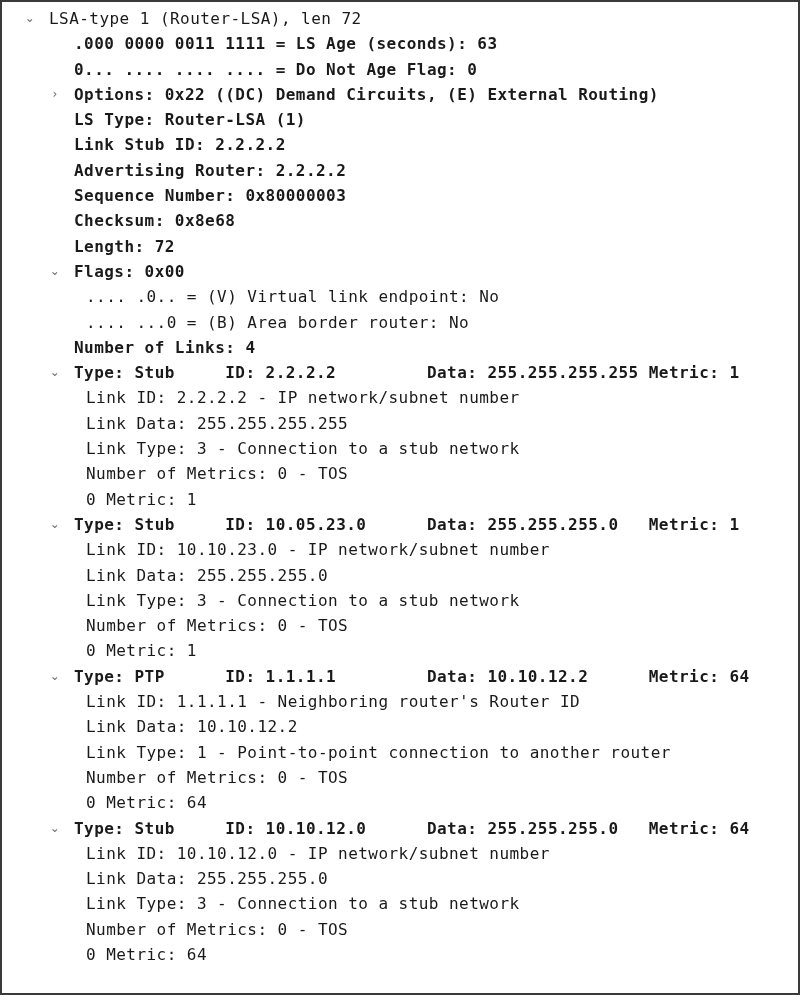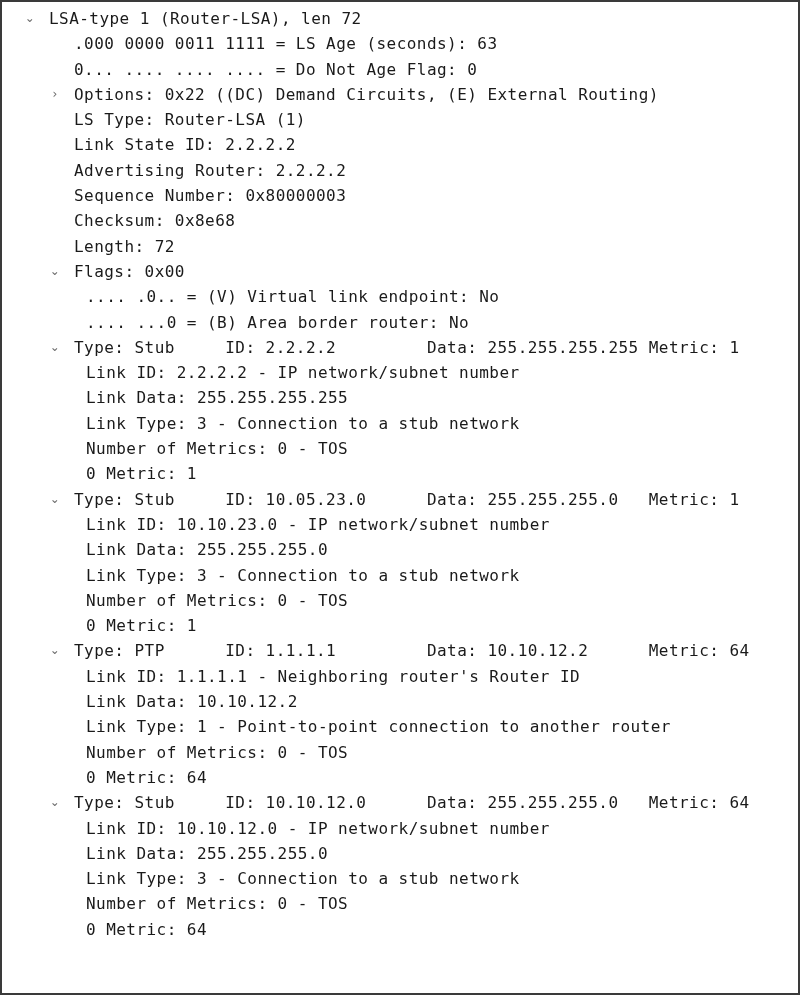--- a/index.html
+++ b/index.html
@@ -20,40 +20,41 @@
     white-space: pre;
     letter-spacing: 0.45px;
   }
   .row .tog {
     position: absolute; top: 0; width: 14px; height: 25.3px;
     display: flex; align-items: center; justify-content: center;
     color: #6d6d6d; font-size: 12px; font-family: "DejaVu Sans", sans-serif;
   }
   .row .txt { position: absolute; top: 0; }
   .l0 .tog { left: 21px; } .l0 .txt { left: 47px; text-align: right; }
-  .l1 .tog { left: 46px; } .l1 .txt { left: 72px; } .l2 .txt { left: 84px; }
+  .l1 .tog { left: 46px; } .l1 .txt { left: 72px; font-weight: bold; } .l2 .txt { left: 84px; }
 </style>
 </head>
 <body>
 
 <div class="frame">
   <div class="tree" id="tree">
       <div class="row l0"><span class="tog">⌄</span><span class="txt">LSA-type 1 (Router-LSA), len 72</span></div>
       <div class="row l1"><span class="txt">.000 0000 0011 1111 = LS Age (seconds): 63</span></div>
       <div class="row l1"><span class="txt">0... .... .... .... = Do Not Age Flag: 0</span></div>
       <div class="row l1"><span class="tog">›</span><span class="txt">Options: 0x22 ((DC) Demand Circuits, (E) External Routing)</span></div>
       <div class="row l1"><span class="txt">LS Type: Router-LSA (1)</span></div>
-      <div class="row l1"><span class="txt">Link State ID: 2.2.2.2</span></div>
+      <div class="row l1"><span class="txt">Link Stub ID: 2.2.2.2</span></div>
       <div class="row l1"><span class="txt">Advertising Router: 2.2.2.2</span></div>
       <div class="row l1"><span class="txt">Sequence Number: 0x80000003</span></div>
       <div class="row l1"><span class="txt">Checksum: 0x8e68</span></div>
       <div class="row l1"><span class="txt">Length: 72</span></div>
       <div class="row l1"><span class="tog">⌄</span><span class="txt">Flags: 0x00</span></div>
       <div class="row l2"><span class="txt">.... .0.. = (V) Virtual link endpoint: No</span></div>
       <div class="row l2"><span class="txt">.... ...0 = (B) Area border router: No</span></div>
+      <div class="row l1"><span class="txt">Number of Links: 4</span></div>
       <div class="row l1"><span class="tog">⌄</span><span class="txt">Type: Stub     ID: 2.2.2.2         Data: 255.255.255.255 Metric: 1</span></div>
       <div class="row l2"><span class="txt">Link ID: 2.2.2.2 - IP network/subnet number</span></div>
       <div class="row l2"><span class="txt">Link Data: 255.255.255.255</span></div>
       <div class="row l2"><span class="txt">Link Type: 3 - Connection to a stub network</span></div>
       <div class="row l2"><span class="txt">Number of Metrics: 0 - TOS</span></div>
       <div class="row l2"><span class="txt">0 Metric: 1</span></div>
       <div class="row l1"><span class="tog">⌄</span><span class="txt">Type: Stub     ID: 10.05.23.0      Data: 255.255.255.0   Metric: 1</span></div>
       <div class="row l2"><span class="txt">Link ID: 10.10.23.0 - IP network/subnet number</span></div>
       <div class="row l2"><span class="txt">Link Data: 255.255.255.0</span></div>
       <div class="row l2"><span class="txt">Link Type: 3 - Connection to a stub network</span></div>

